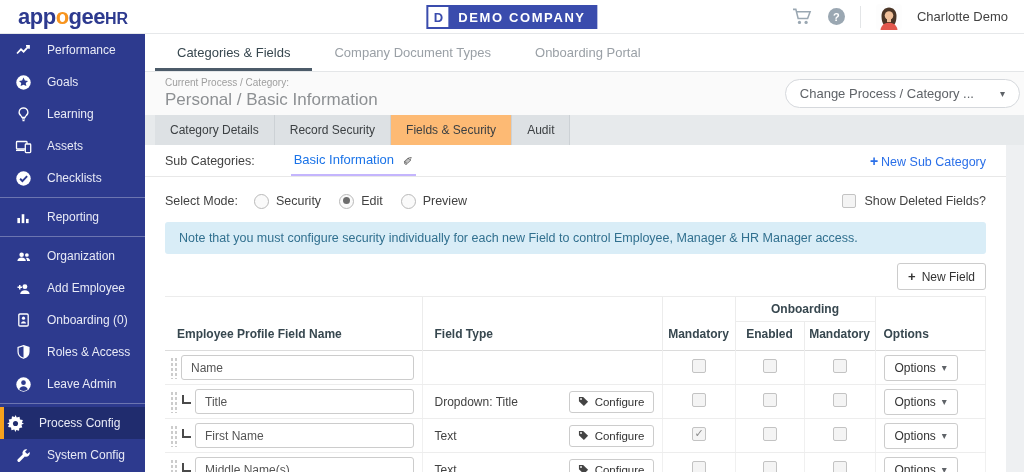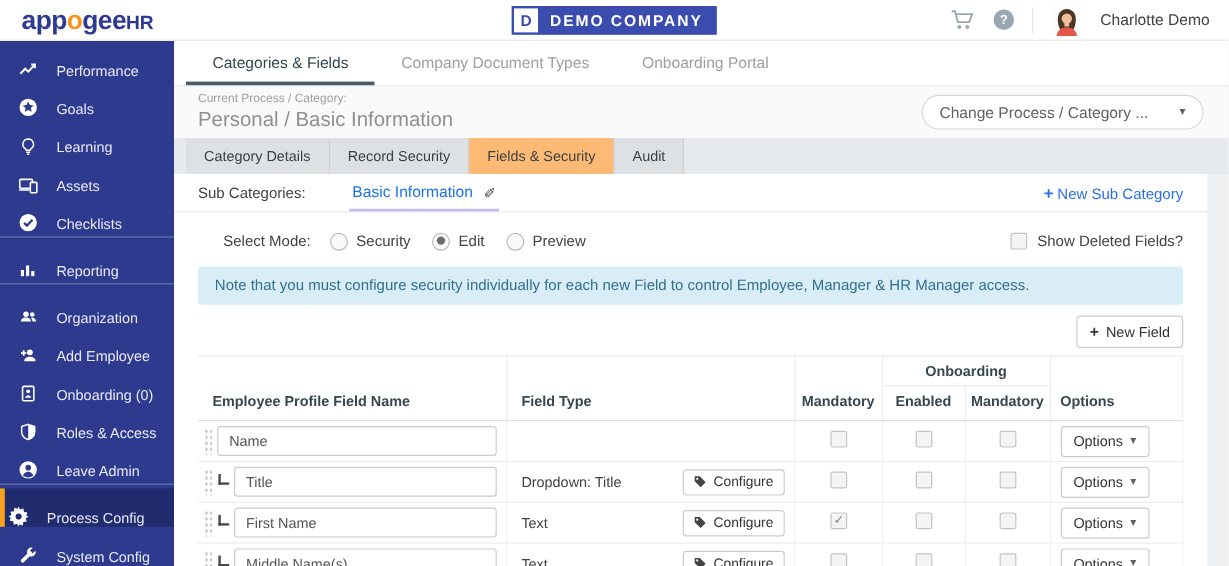--- a/index.html
+++ b/index.html
@@ -18,52 +18,52 @@
   .help-circle { width: 17px; height: 17px; border-radius: 50%; background: #9aa7b2; color: #fff; font-size: 11px; font-weight: bold; display: flex; align-items: center; justify-content: center; }
   .top-divider { width: 1px; height: 22px; background: #e3e5e7; }
   .avatar { width: 26px; height: 26px; border-radius: 3px; overflow: hidden; display: block; }
   .user-name { font-size: 13px; color: #424242; }
 
   
   .body-row { display: flex; height: 438px; }
 
   
   .sidebar { width: 145px; background: #2d3a8e; flex: none; overflow: hidden; }
-  .side-item { height: 32px; display: flex; align-items: flex-end; padding-left: 14px; gap: 15px; font-size: 12px; color: #e8eaf6; cursor: pointer; }
+  .side-item { height: 32px; display: flex; align-items: center; padding-left: 14px; gap: 15px; font-size: 12px; color: #e8eaf6; cursor: pointer; }
   .side-item .icn { width: 18px; height: 17px; display: flex; align-items: center; justify-content: center; flex: none; }
   .side-item.active { background: #202c6e; border-left: 4px solid #f6a21d; padding-left: 2px; }
   .side-divider { height: 1px; background: rgba(255,255,255,0.3); margin: 3px 0; }
 
   
   .main { flex: 1; display: flex; flex-direction: column; background: #eef0f2; min-width: 0; }
 
   .top-tabs { height: 38px; background: #fff; border-bottom: 1px solid #e4e6e8; display: flex; align-items: stretch; padding-left: 10px; flex: none; }
   .top-tab { padding: 0 22px; display: flex; align-items: center; font-size: 13px; color: #9aa0a6; cursor: pointer; }
   .top-tab.active { color: #37474f; border-bottom: 3px solid #4c5b69; padding-top: 3px; }
 
-  .process-band { height: 43px; background: #fafafa; display: flex; align-items: center; justify-content: space-between; padding: 0 21px 0 20px; flex: none; }
+  .process-band { height: 43px; background: #fafafa; display: flex; align-items: center; justify-content: space-between; padding: 0 4px 0 20px; flex: none; }
   .crumb { font-size: 10px; color: #9e9e9e; margin-bottom: 2px; }
   .process-title { font-size: 17px; color: #8d9093; }
   .change-dd { border: 1px solid #d5d8dc; border-radius: 16px; background: #fff; height: 29px; padding: 0 14px; font-size: 13px; color: #5f6368; display: flex; align-items: center; gap: 26px; cursor: pointer; font-family: inherit; }
   .caret { font-size: 10px; color: #5f6368; }
 
   .sub-tabs { height: 30px; background: #e7eaec; display: flex; align-items: stretch; padding-left: 10px; flex: none; }
   .sub-tab { padding: 0 15px; display: flex; align-items: center; font-size: 12px; color: #3c4043; background: #dde1e4; border-right: 1px solid #ccd1d5; cursor: pointer; }
   .sub-tab.active { background: #fdba74; }
 
   .panel { flex: 1; background: #fff; margin-right: 18px; padding: 0 20px; overflow: hidden; }
 
   .subcat-row { height: 32px; display: flex; align-items: center; border-bottom: 1px solid #e8e8e8; margin: 0 -20px; padding: 0 20px; }
   .subcat-label { font-size: 12.5px; color: #424242; margin-right: 36px; text-align: center; }
   .subcat-item { align-self: stretch; display: flex; align-items: center; gap: 9px; border-bottom: 2px solid #c4b5fd; padding: 0 3px; color: #1a73e8; font-size: 13px; cursor: pointer; }
   .pencil { color: #424242; font-size: 12px; display: inline-block; transform: scaleY(-1); cursor: pointer; }
   .new-subcat { margin-left: auto; color: #2a6fe8; font-size: 12.5px; cursor: pointer; }
   .new-subcat b { font-size: 14px; margin-right: 3px; }
 
-  .mode-row { display: flex; align-items: center; margin-top: 9px; height: 30px; margin-left: 21px; }
+  .mode-row { display: flex; align-items: center; margin-top: 9px; height: 30px; }
   .mode-label { font-size: 12.5px; color: #424242; margin-right: 16px; }
   .radio { width: 15px; height: 15px; border-radius: 50%; border: 1.5px solid #b9b9b9; background: #fafafa; display: inline-block; position: relative; cursor: pointer; flex: none; }
   .radio.checked::after { content: ""; position: absolute; width: 7px; height: 7px; border-radius: 50%; background: #6d6d6d; top: 2.5px; left: 2.5px; }
   .radio-label { font-size: 12.5px; color: #424242; margin: 0 18px 0 7px; }
   .mode-right { margin-left: auto; display: flex; align-items: center; gap: 8px; }
   .checkbox { width: 14px; height: 14px; border: 1px solid #c3c3c3; background: #f4f4f4; border-radius: 2px; display: inline-block; position: relative; cursor: pointer; flex: none; }
   .checkbox.checked::after { content: "\2713"; position: absolute; top: -1px; left: 2px; font-size: 11px; font-weight: bold; color: #8a8a8a; }
   .show-deleted-label { font-size: 12.5px; color: #424242; }
 
   .note { margin-top: 6px; background: #d9edf7; color: #31708f; font-size: 12.5px; padding: 9px 14px; border-radius: 3px; }

